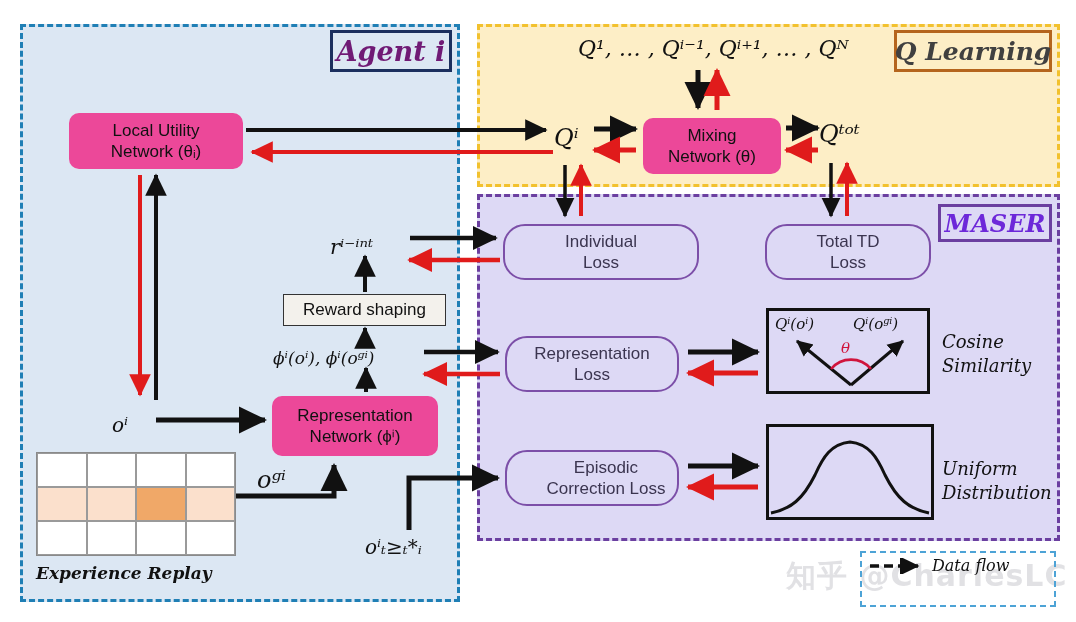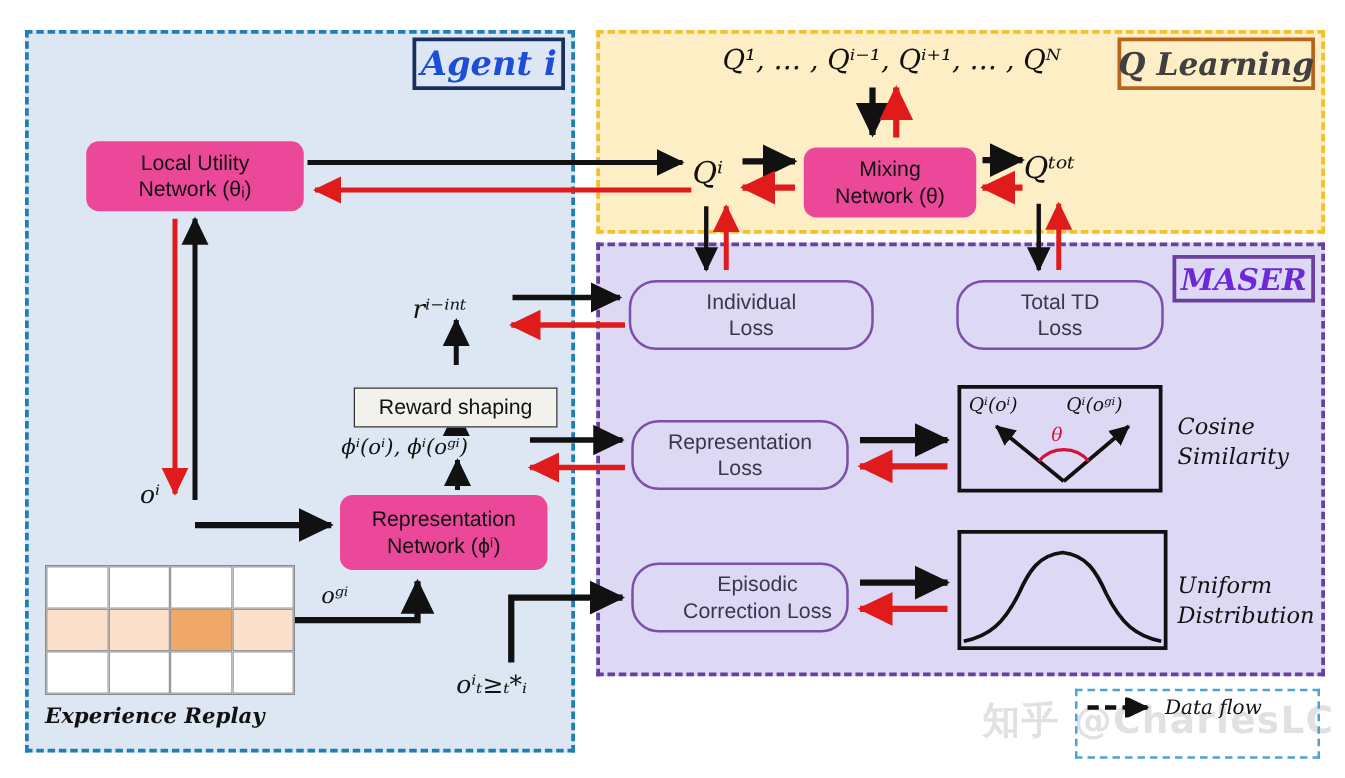--- a/index.html
+++ b/index.html
@@ -42,21 +42,21 @@
     position: absolute;
     box-sizing: border-box;
     display: flex; align-items: center; justify-content: center;
     font-family: "DejaVu Serif", serif;
     font-weight: bold; font-style: italic;
     white-space: nowrap;
   }
   #agent-title {
     left: 330px; top: 30px; width: 122px; height: 42px;
     border: 3px solid #1b2f5e;
-    color: #1d4ed8;
+    color: #701a75;
     font-size: 27px;
     background: #dce7f3;
   }
   #q-title {
     left: 894px; top: 30px; width: 158px; height: 42px;
     border: 3px solid #b5651d;
     color: #404040;
     font-size: 25px;
     background: #fdeec6;
   }
@@ -100,21 +100,21 @@
     text-align: center;
   }
   #individual-loss     { left: 503px; top: 224px; width: 196px; height: 56px; }
   #total-td-loss       { left: 765px; top: 224px; width: 166px; height: 56px; }
   #representation-loss { left: 505px; top: 336px; width: 174px; height: 56px; }
   #episodic-correction-loss { left: 505px; top: 450px; width: 174px; height: 56px; padding-left: 28px; }
 
   
   #reward-shaping {
     position: absolute;
-    left: 283px; top: 310px; width: 163px; height: 32px;
+    left: 283px; top: 294px; width: 163px; height: 32px;
     background: #f3f1ec;
     border: 1px solid #333;
     display: flex; align-items: center; justify-content: center;
     font-size: 17px; color: #111;
     box-sizing: border-box;
   }
 
   
   .math {
     position: absolute;
@@ -122,22 +122,22 @@
     font-style: italic;
     color: #111;
     white-space: nowrap;
   }
 
   #q-list        { left: 578px; top: 36px;  font-size: 22px; }
   #q-i-label     { left: 554px; top: 124px; font-size: 24px; }
   #q-tot-label   { left: 819px; top: 120px; font-size: 24px; }
   #r-int-label   { left: 330px; top: 235px; font-size: 21px; }
   #phi-label     { left: 273px; top: 348px; font-size: 17px; }
-  #oi-label      { left: 112px; top: 383px; font-size: 20px; }
-  #og-label      { left: 257px; top: 466px; font-size: 18px; }
+  #oi-label      { left: 112px; top: 413px; font-size: 20px; }
+  #og-label      { left: 257px; top: 466px; font-size: 24px; }
   #ot-label      { left: 365px; top: 535px; font-size: 20px; }
   #experience-replay-label {
     position: absolute; left: 36px; top: 563px;
     font-family: "DejaVu Serif", serif;
     font-weight: bold; font-style: italic; font-size: 17px; color: #111;
   }
   #cosine-similarity-label {
     position: absolute; left: 942px; top: 330px; width: 120px;
     font-family: "DejaVu Serif", serif;
     font-style: italic; font-size: 18px; color: #111; line-height: 1.35;

